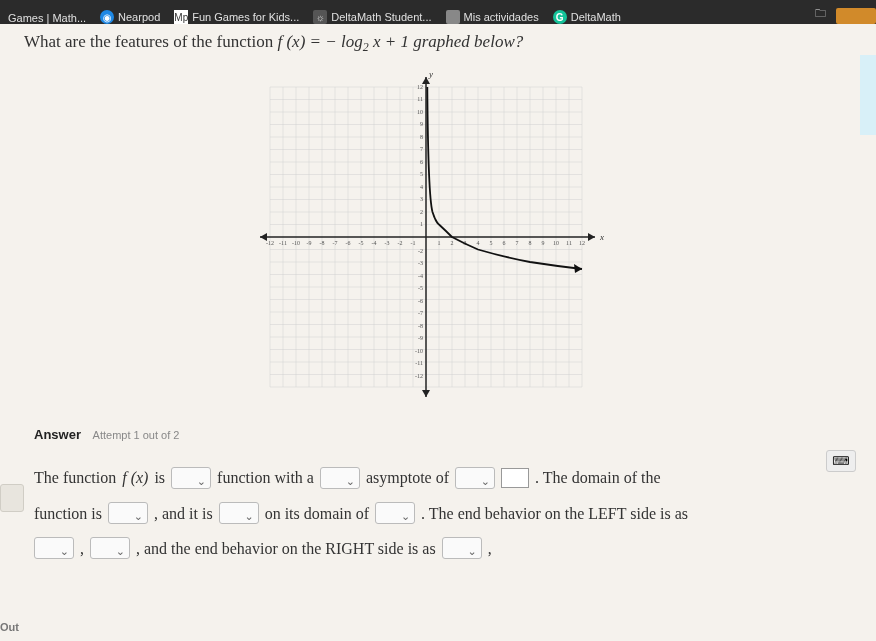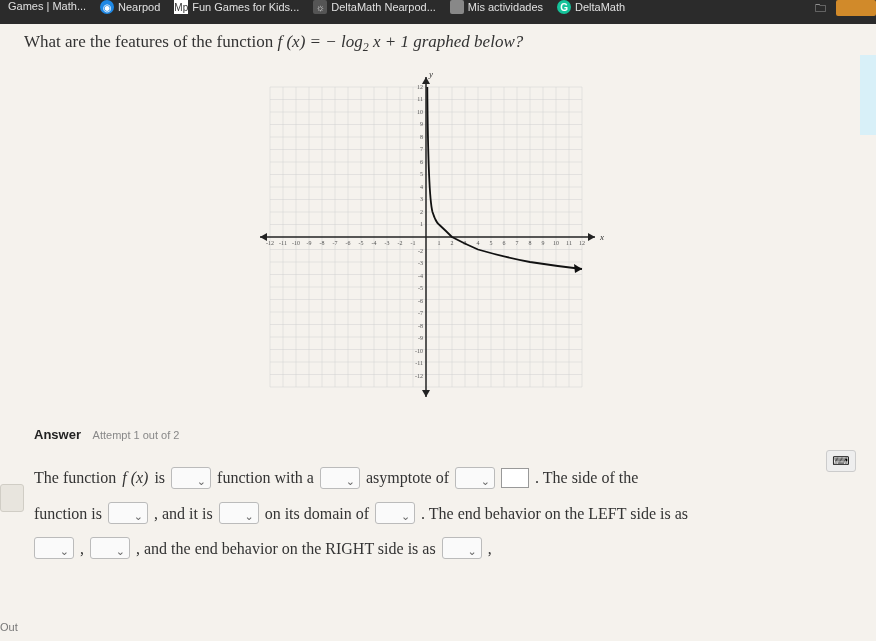--- a/index.html
+++ b/index.html
@@ -8,21 +8,21 @@
       background: #f5f2ed;
       width: 876px;
       height: 641px;
       overflow: hidden;
       position: relative;
     }
     .bookmarks-bar {
       background: #2b2b2b;
       height: 24px;
       display: flex;
-      align-items: flex-start;
+      align-items: flex-end;
       padding: 0 8px;
       gap: 14px;
       color: #e0e0e0;
       font-family: Arial, sans-serif;
       font-size: 11px;
       position: relative;
     }
     .bookmark-item {
       display: flex;
       align-items: center;
@@ -138,20 +138,21 @@
       margin: 4px 0;
       border-radius: 3px;
     }
     .out-label {
       position: absolute;
       left: 0;
       bottom: 8px;
       font-family: Arial, sans-serif;
       font-size: 11px;
       color: #777;
+      font-weight: bold;
     }
     .keyboard-btn {
       position: absolute;
       right: 20px;
       top: 450px;
       width: 30px;
       height: 22px;
       background: #eee;
       border: 1px solid #ccc;
       border-radius: 3px;
@@ -179,21 +180,21 @@
   <div class="bookmark-item">
     <span class="bookmark-icon nearpod">◉</span>
     <span>Nearpod</span>
   </div>
   <div class="bookmark-item">
     <span class="bookmark-icon fungames">Mp</span>
     <span>Fun Games for Kids...</span>
   </div>
   <div class="bookmark-item">
     <span class="bookmark-icon deltamath">☼</span>
-    <span>DeltaMath Nearpod...</span>
+    <span>DeltaMath Student...</span>
   </div>
   <div class="bookmark-item">
     <span class="bookmark-icon misact"></span>
     <span>Mis actividades</span>
   </div>
   <div class="bookmark-item">
     <span class="bookmark-icon grammarly">G</span>
     <span>DeltaMath</span>
   </div>
   <span class="folder-icon">🗀</span>
@@ -344,21 +345,21 @@
     <div class="fill-line">
       <span>The function</span>
       <span class="math">f (x)</span>
       <span>is</span>
       <span class="dropdown"></span>
       <span>function with a</span>
       <span class="dropdown"></span>
       <span>asymptote of</span>
       <span class="dropdown"></span>
       <span class="input-box"></span>
-      <span>. The side of the</span>
+      <span>. The domain of the</span>
     </div>
 
     <div class="fill-line">
       <span>function is</span>
       <span class="dropdown"></span>
       <span>, and it is</span>
       <span class="dropdown"></span>
       <span>on its domain of</span>
       <span class="dropdown"></span>
       <span>. The end behavior on the LEFT side is as</span>

